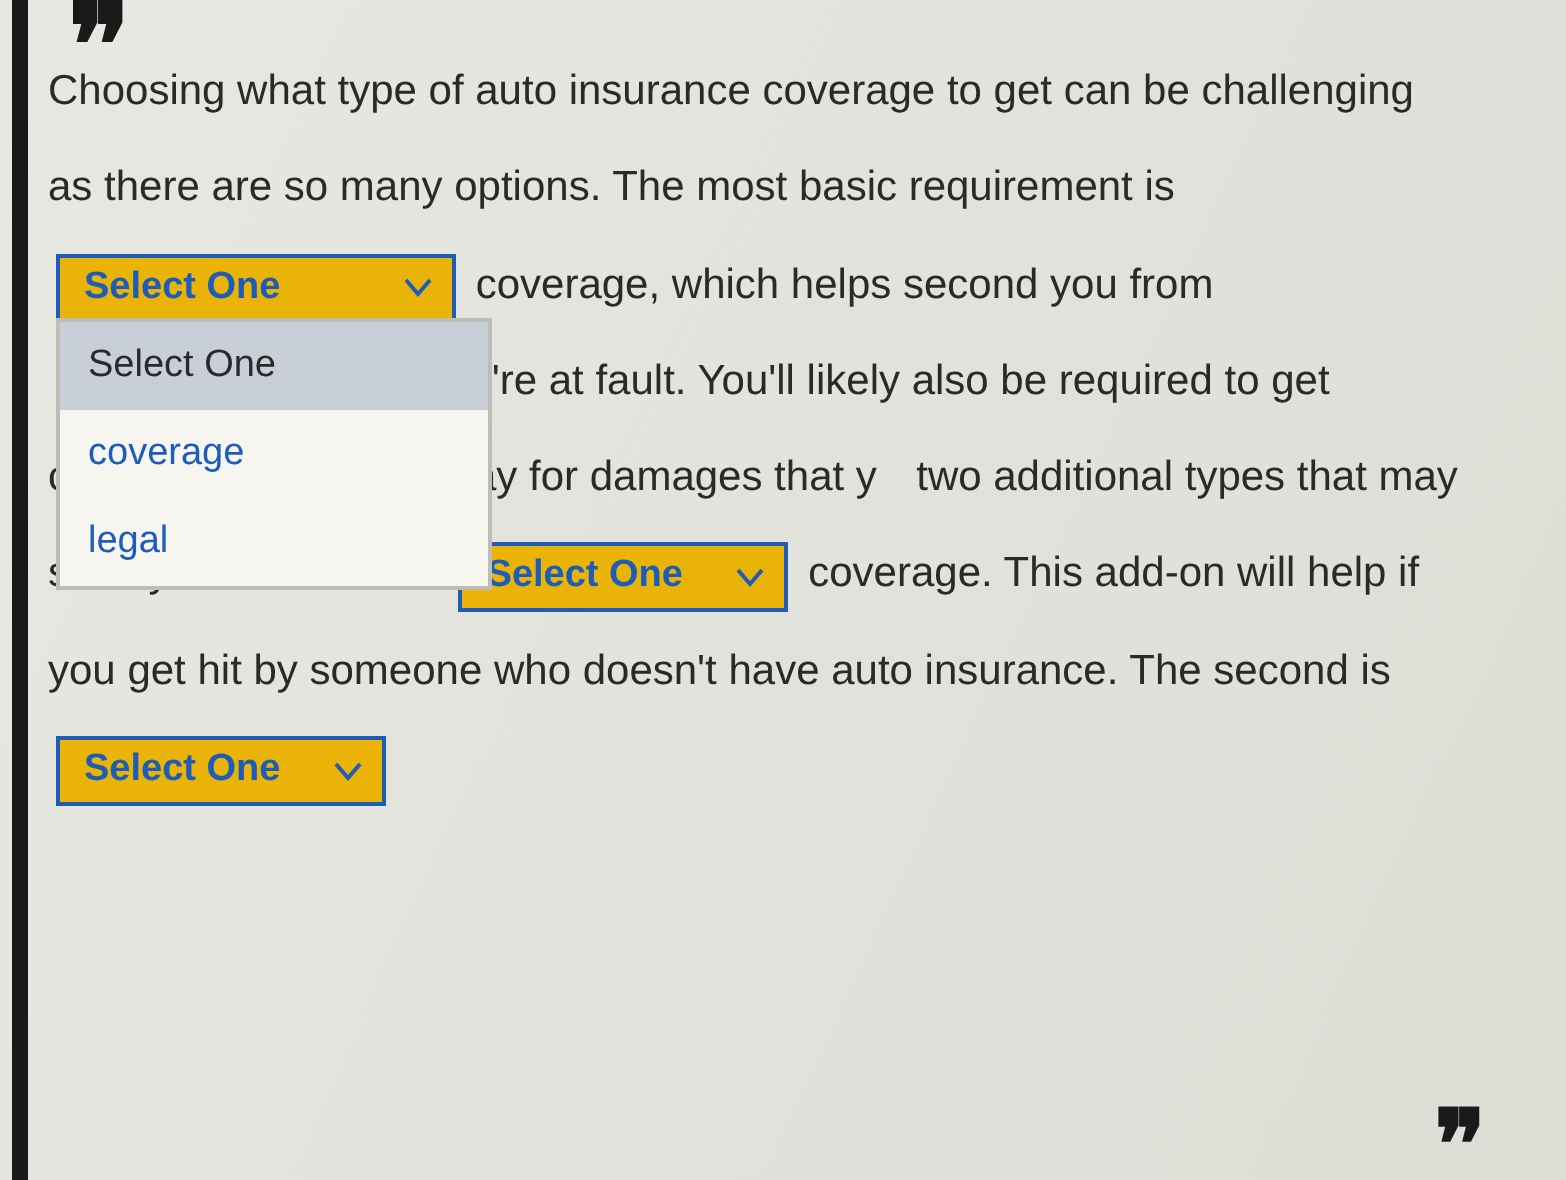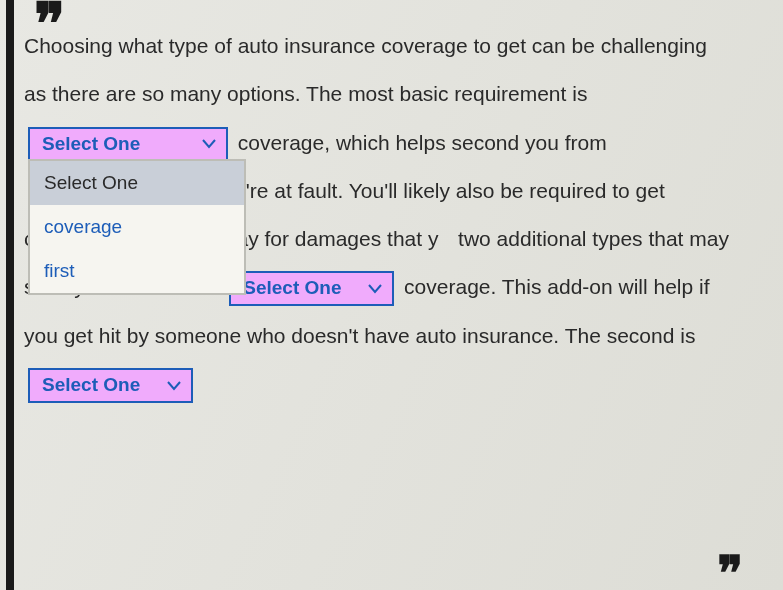--- a/index.html
+++ b/index.html
@@ -45,21 +45,21 @@
       font-size: 21px;
       line-height: 2.3;
       color: #2a2a2a;
       font-weight: 500;
     }
     .select-box {
       display: inline-flex;
       align-items: center;
       justify-content: space-between;
       border: 2px solid #1d5db8;
-      background: #f0abfc;
+      background: #eab308;
       color: #1d5db8;
       font-weight: 700;
       padding: 5px 10px 5px 12px;
       vertical-align: baseline;
       cursor: pointer;
       margin: 0 4px;
       font-size: 19px;
       line-height: 1.1;
       min-width: 165px;
     }
@@ -109,21 +109,21 @@
   <span class="select-box open">
     <span>Select One</span>
     <span class="chev-icon">
       <svg viewBox="0 0 14 10">
           <path d="M1 1 L7 8 L13 1" fill="none" stroke="#1d5db8" stroke-width="2"></path>
         </svg>
     </span>
     <div class="dropdown-list">
       <div class="dropdown-item highlight">Select One</div>
       <div class="dropdown-item">coverage</div>
-      <div class="dropdown-item">first</div>
+      <div class="dropdown-item">legal</div>
     </div>
   </span>
 
   <span> coverage, which helps second you from</span>
   <span style="display:inline-block;width:216px"></span>
   <span>'re at fault. You'll likely also be required to get </span>
   <span style="display:inline-block;width:0px"></span>
   <span>coverage to help you pay for damages that y</span>
   <span style="display:inline-block;width:8px"></span>
   <span> two additional types that may save your v</span>

